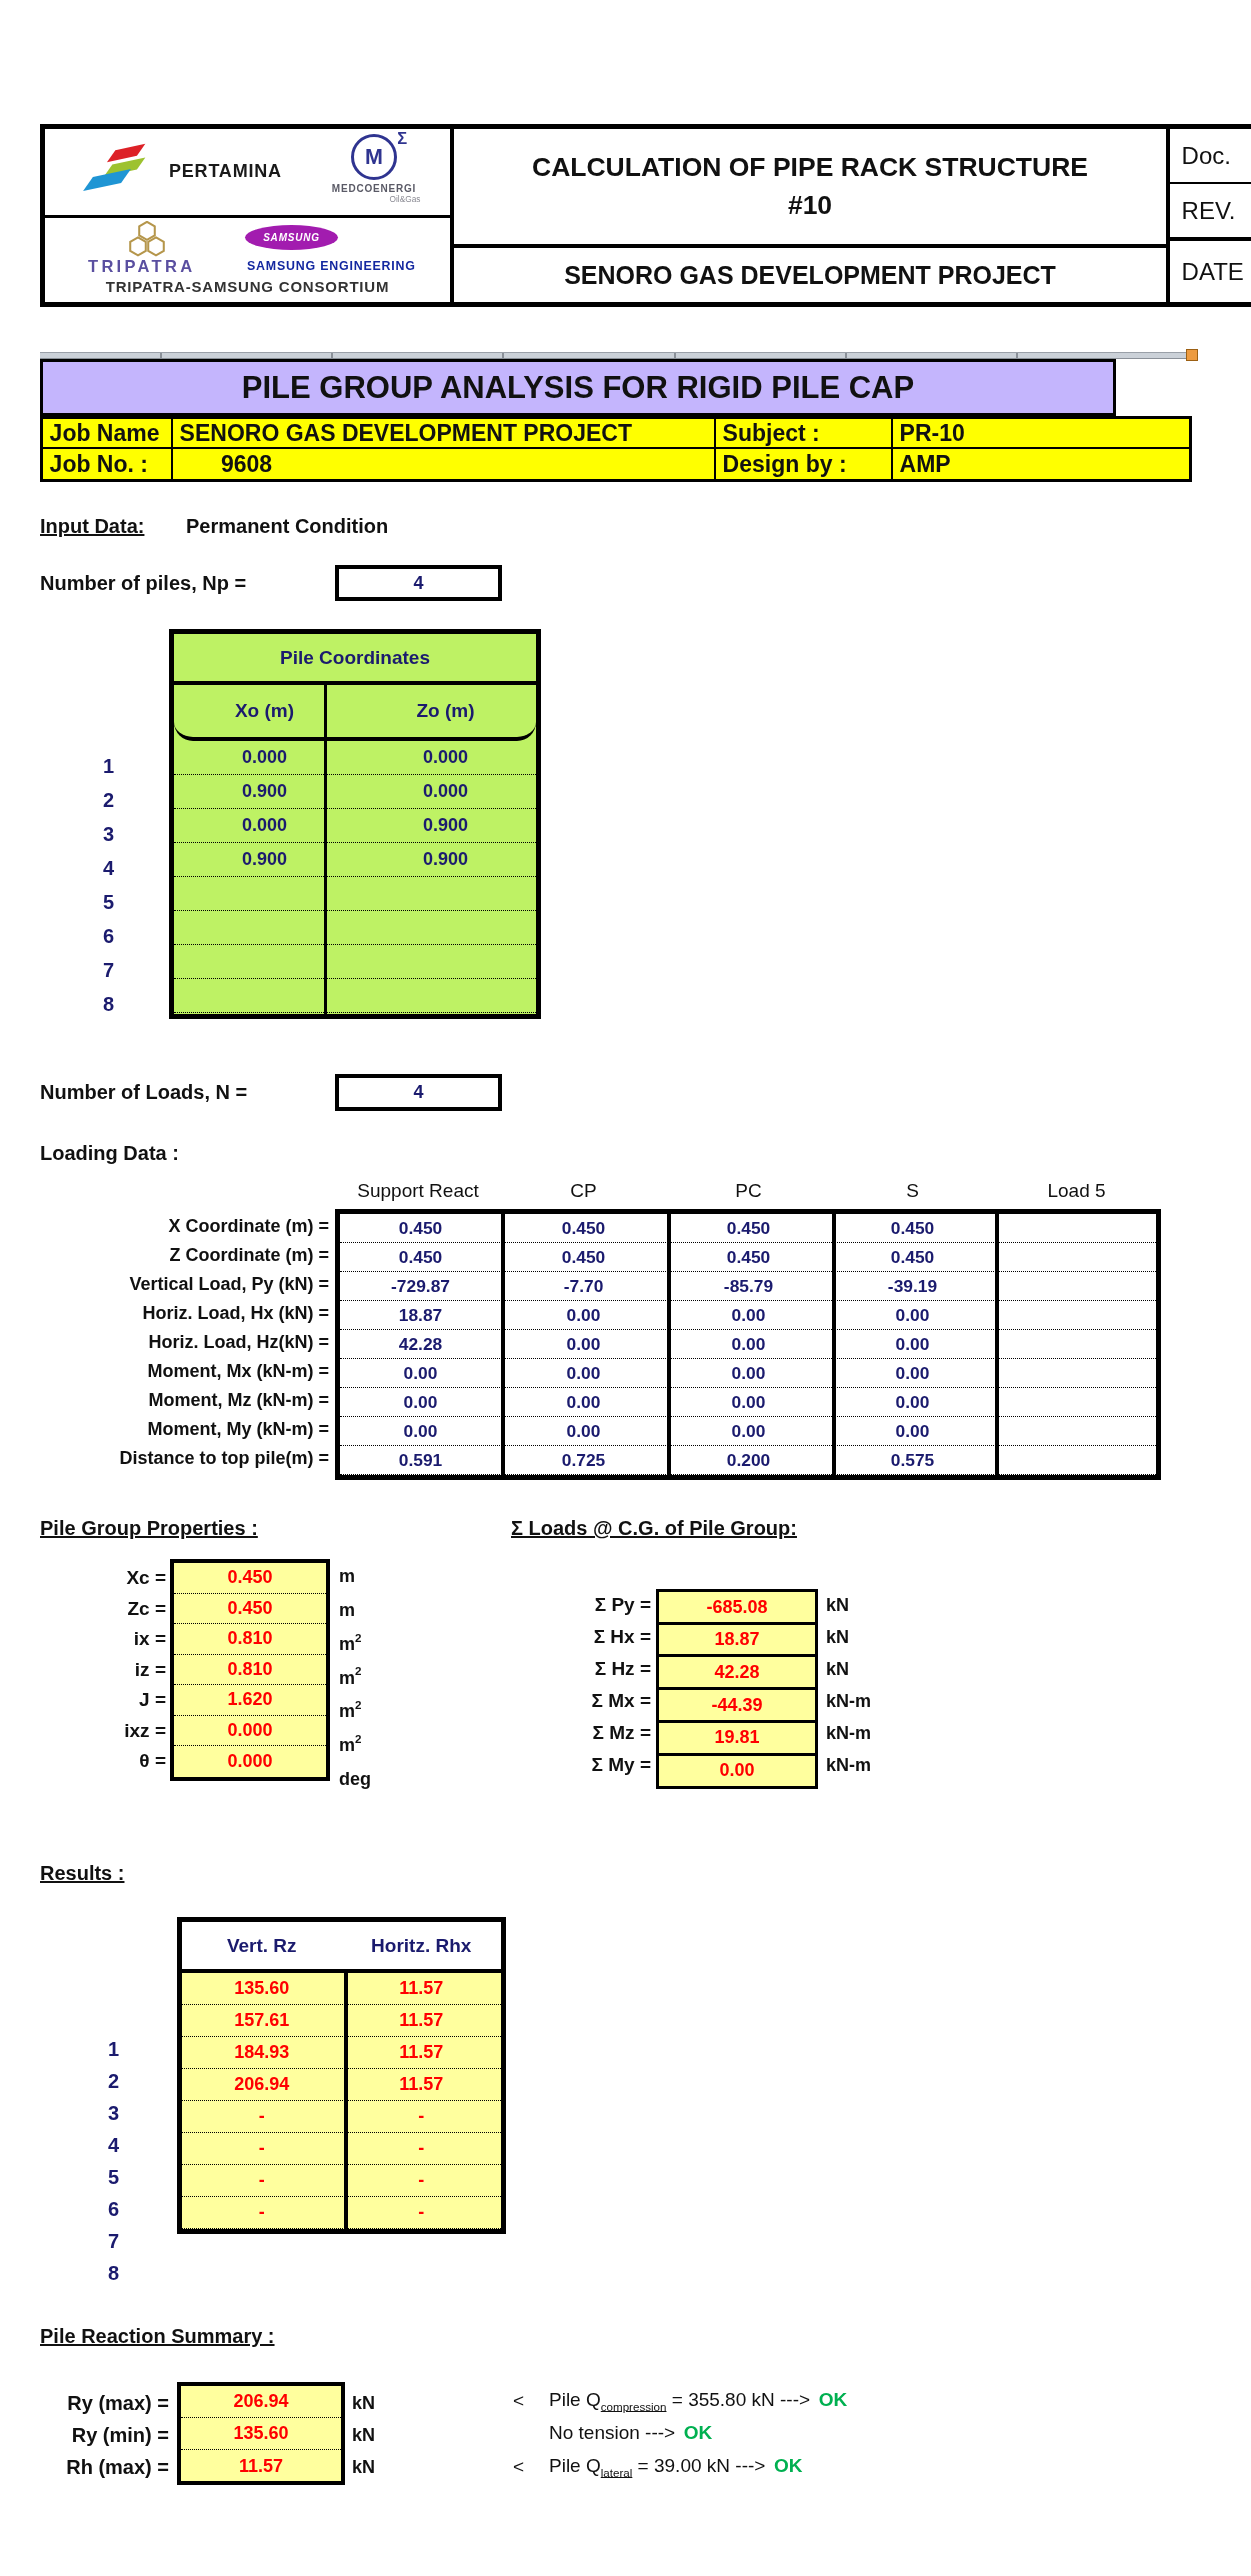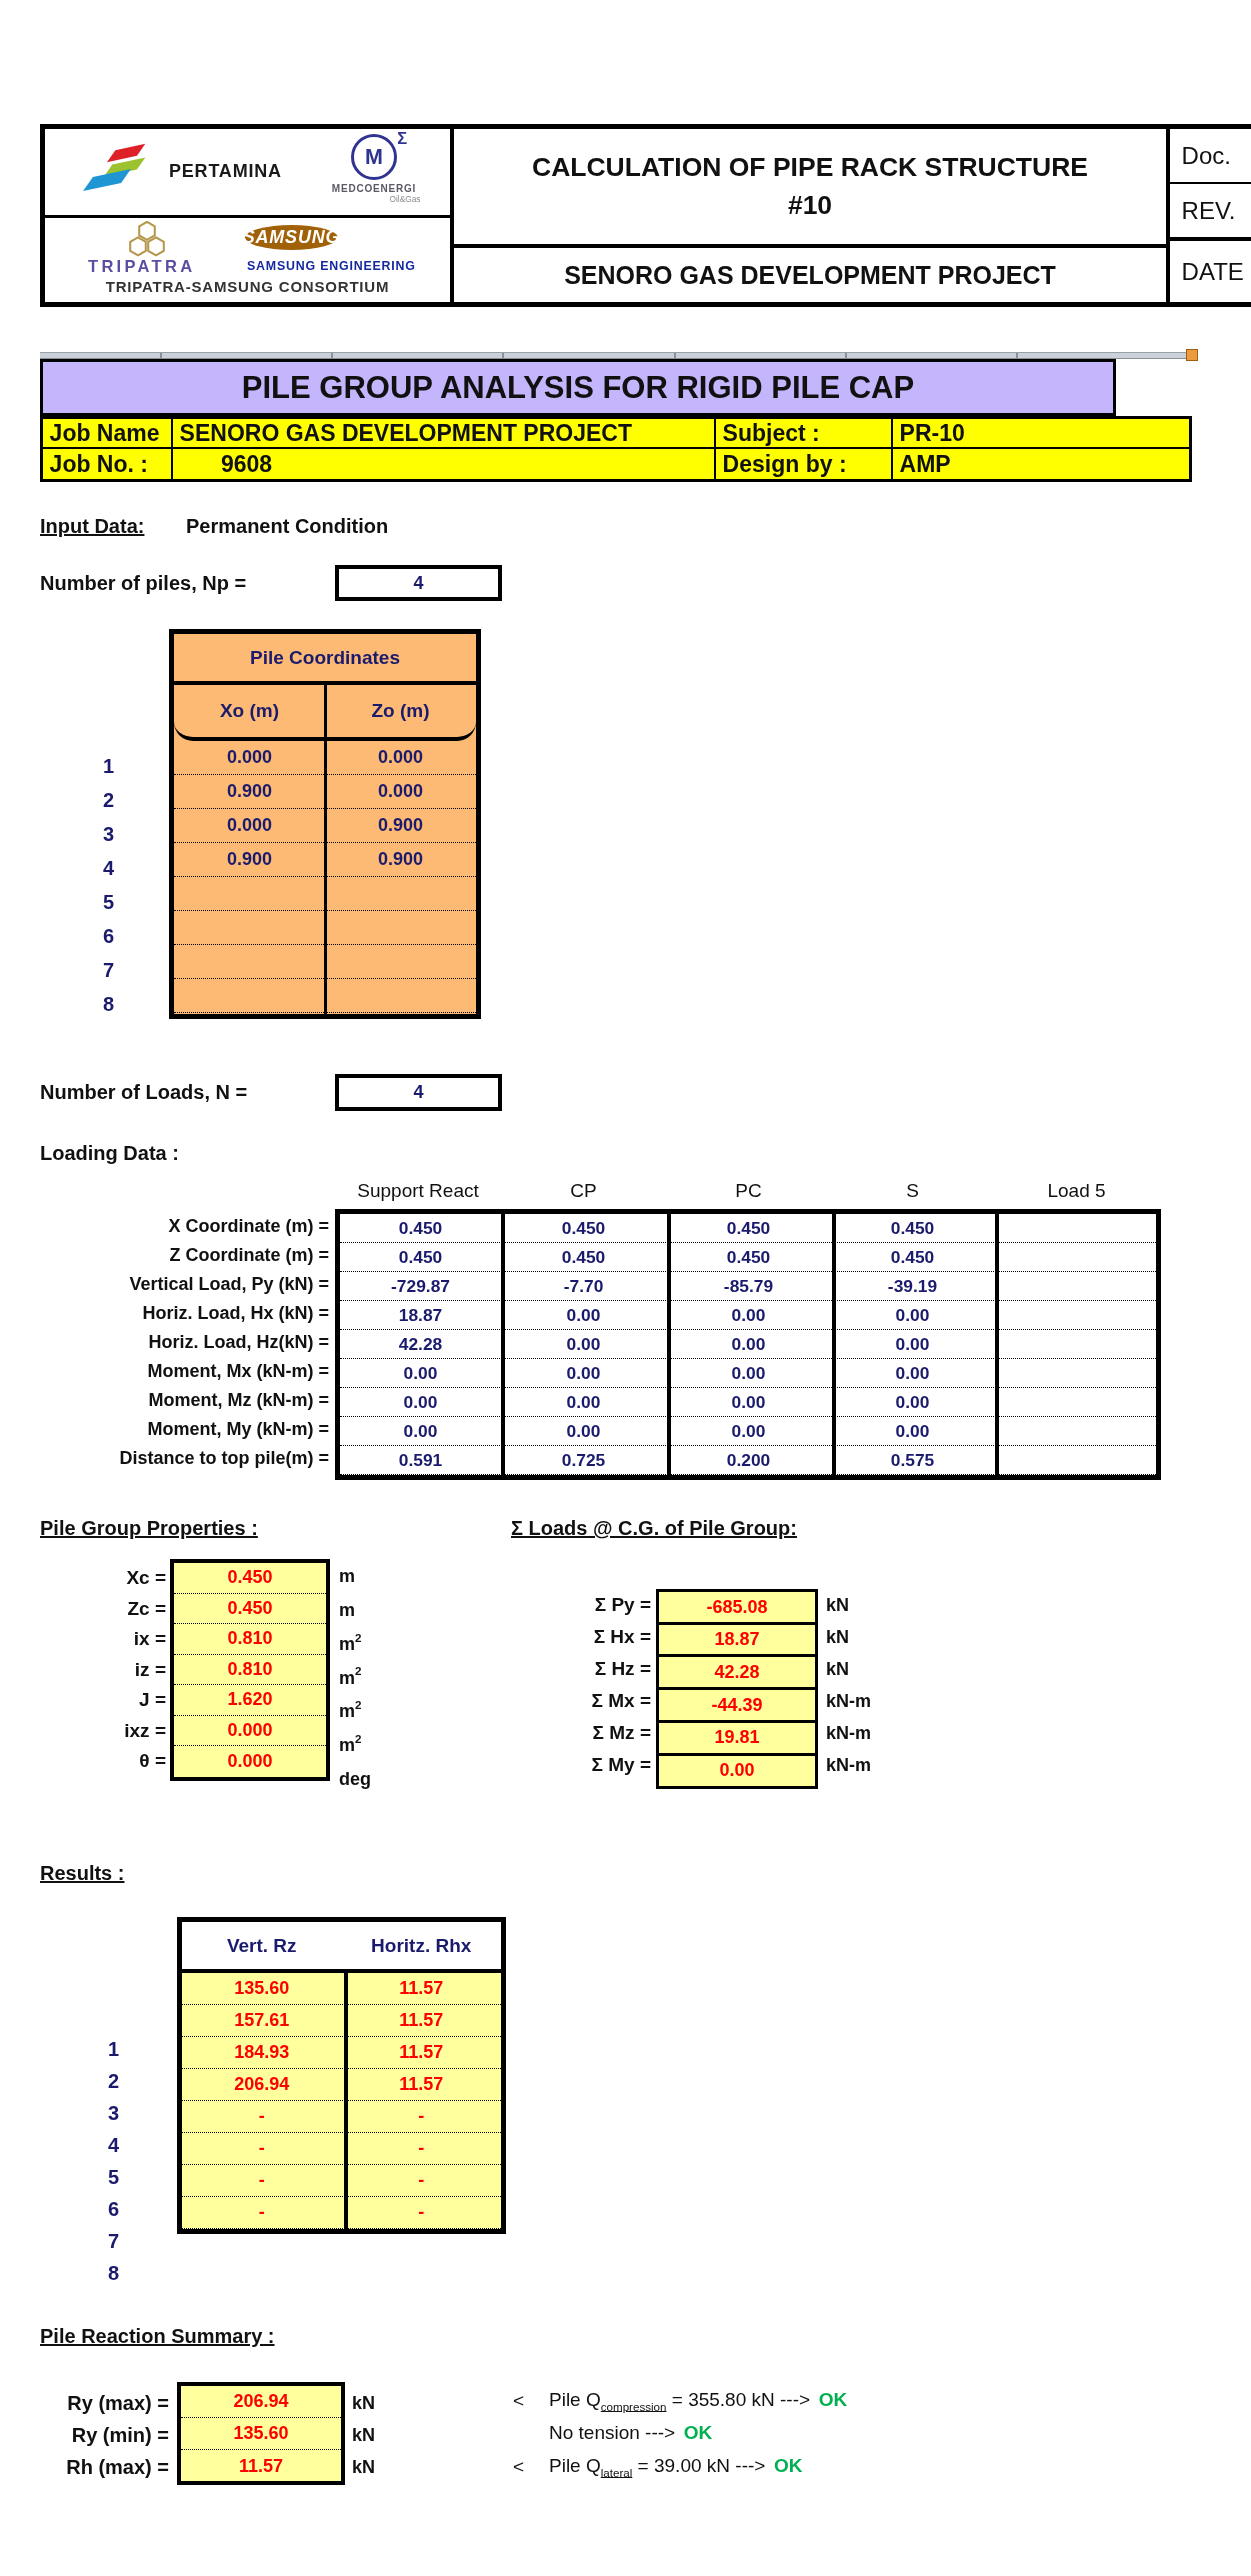--- a/index.html
+++ b/index.html
@@ -35,22 +35,22 @@
   
   #medco{position:absolute;right:18px;top:5px;width:116px;text-align:center;}
   .md-circle{position:relative;margin:0 auto;width:40px;height:40px;border:3.3px solid #2F3490;border-radius:50%;
              display:flex;align-items:center;justify-content:center;font-size:21.5px;font-weight:bold;color:#2F3490;}
   .md-sigma{position:absolute;top:-8.3px;right:-13.2px;font-size:16.5px;font-weight:bold;color:#2F3490;}
   .md-word{margin-top:3.3px;font-size:10px;font-weight:bold;letter-spacing:0.8px;color:#5a5a66;}
   .md-sub{font-size:8.3px;color:#8a8a93;text-align:right;padding-right:11.6px;}
   
   #tripatra-hex{position:absolute;left:73px;top:2.5px;}
   #tripatra-word{position:absolute;left:43px;top:39px;font-size:16.5px;font-weight:bold;letter-spacing:3.3px;color:#5A4FA0;}
-  #samsung-oval{position:absolute;left:200px;top:6.6px;width:93px;height:25px;background:#a16207;border-radius:50%;
-                display:flex;align-items:center;justify-content:center;color:#fff;font-size:18px;font-weight:bold;font-style:italic;letter-spacing:0.8px;}
+  #samsung-oval{position:absolute;left:200px;top:6.6px;width:93px;height:25px;background:#a21caf;border-radius:50%;
+                display:flex;align-items:center;justify-content:center;color:#fff;font-size:10px;font-weight:bold;font-style:italic;letter-spacing:0.8px;}
   #samsung-word{position:absolute;left:202px;top:41px;font-size:12.4px;font-weight:bold;color:#1428A0;letter-spacing:0.8px;}
   #consortium{position:absolute;left:0;top:60px;width:100%;text-align:center;font-size:15px;font-weight:800;letter-spacing:0.8px;color:#333;}
 
   
   #strip{left:40px;top:352px;width:1147px;height:7.4px;background:#CBD1D8;border-top:1.7px solid #9aa0a8;border-bottom:0.8px solid #8a9098;box-sizing:border-box;}
   #strip span{position:absolute;top:0;width:1.7px;height:7.4px;background:#8A9098;}
   #osq{left:1186px;top:349px;width:12.4px;height:12.4px;background:#ED9B40;border:0.8px solid #9C6013;box-sizing:border-box;}
 
   
   #ytitle{left:40px;top:359px;width:1076px;height:57px;background:#c4b5fd;border:3.3px solid #000;box-sizing:border-box;
@@ -66,21 +66,21 @@
   #input-heading{left:40px;top:515px;}
   #input-cond{left:186px;top:515px;font-size:20px;font-weight:bold;}
   #np-label{left:40px;top:572px;font-size:20px;font-weight:bold;}
   .value-box{border:4.1px solid #000;background:#fff;box-sizing:border-box;display:flex;align-items:center;justify-content:center;
              font-size:18px;font-weight:bold;color:#1B1B6E;}
   #np-box{left:335px;top:565px;width:167px;height:36px;}
   #n-label{left:40px;top:1081px;font-size:20px;font-weight:bold;}
   #n-box{left:335px;top:1074px;width:167px;height:37px;}
 
   
-  #pc-table{left:169px;top:629px;width:312px;border:5px solid #000;box-sizing:border-box;background:#fdba74;}
+  #pc-table{left:169px;top:629px;width:372px;border:5px solid #000;box-sizing:border-box;background:#bef264;}
   .pc-head{height:51px;border-bottom:4.1px solid #000;display:flex;align-items:center;justify-content:center;
            font-size:19px;font-weight:bold;color:#1B1B6E;box-sizing:border-box;}
   .pc-sub{display:flex;height:56px;border-bottom:4.1px solid #000;box-sizing:border-box;position:relative;border-radius:19px;}
   .pc-sub div{flex:1;display:flex;align-items:center;justify-content:center;font-size:19px;font-weight:bold;color:#1B1B6E;}
   .pc-body{position:relative;height:273px;}
   .pc-row{display:flex;height:34px;box-sizing:border-box;}
   .pc-row:not(:last-of-type){border-bottom:1.7px dotted #000;}
   .pc-cell{flex:1;display:flex;align-items:center;justify-content:center;font-size:18px;font-weight:bold;color:#1B1B6E;}
   .pc-vline{position:absolute;left:150px;top:0;bottom:0;width:3.3px;background:#000;}
   #pc-nums{left:86px;top:749px;width:28px;}

